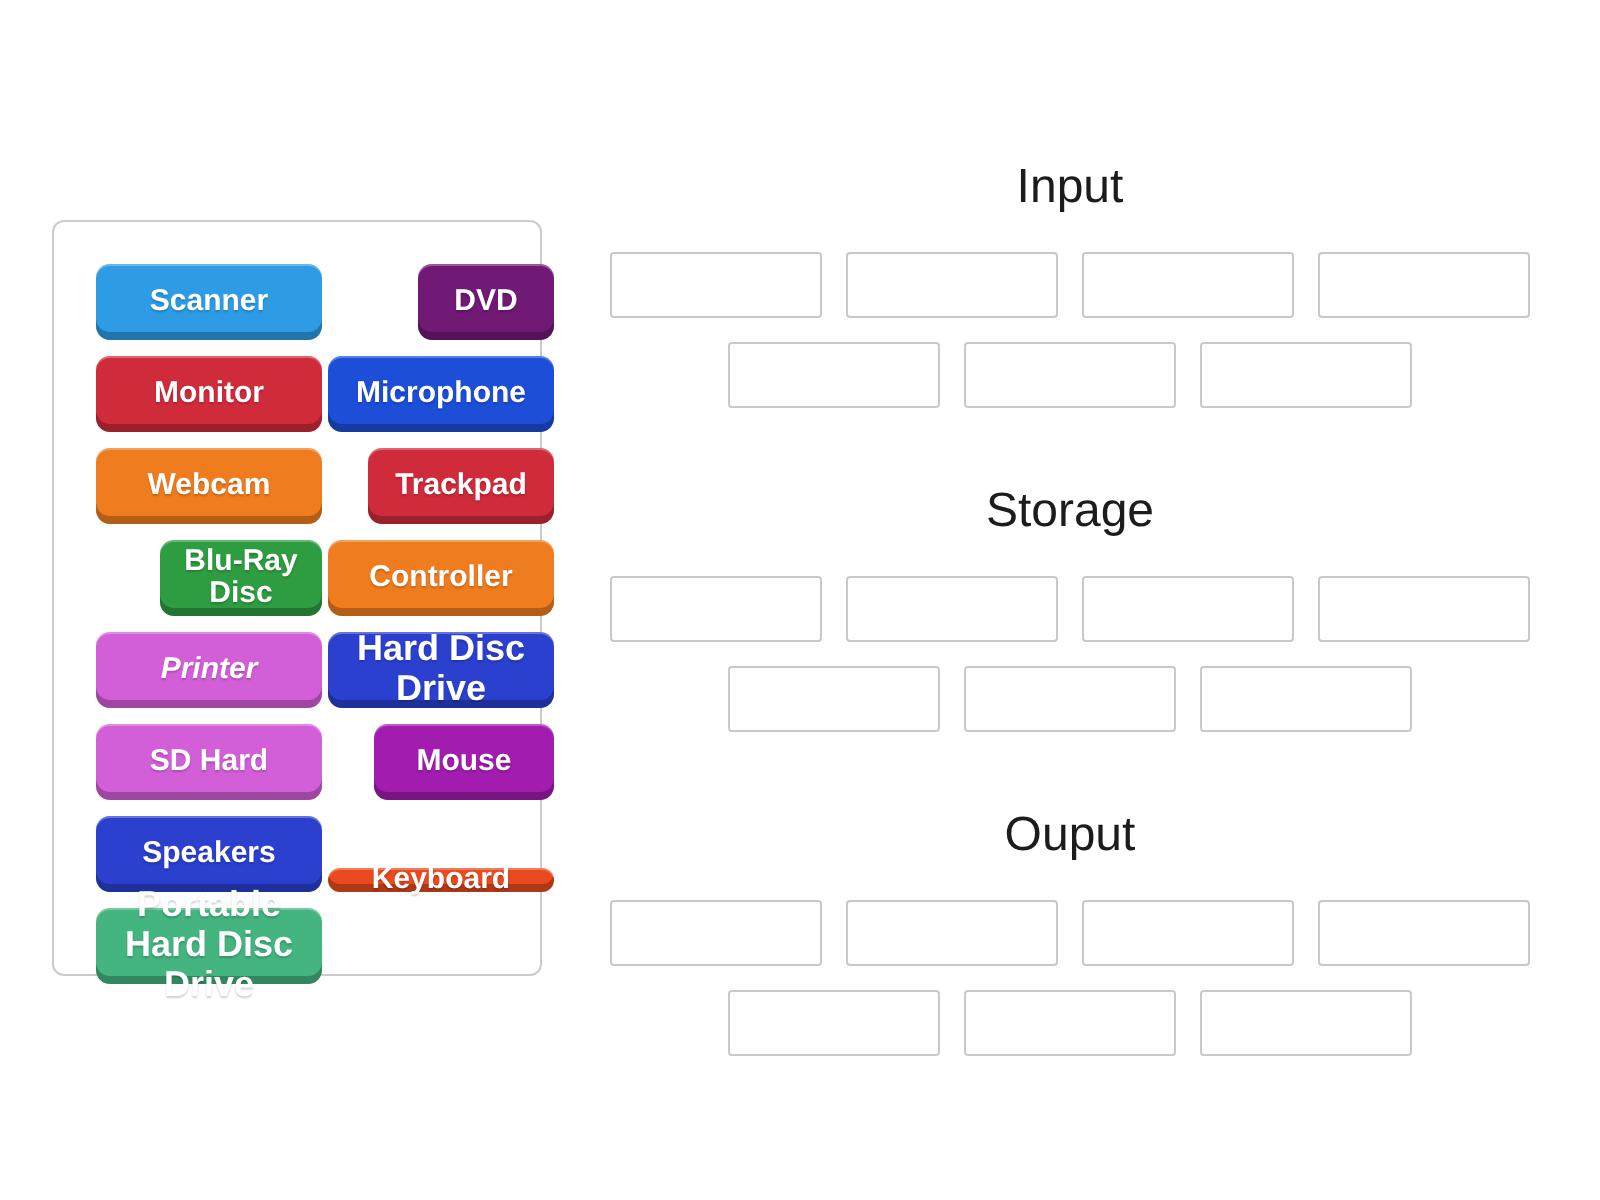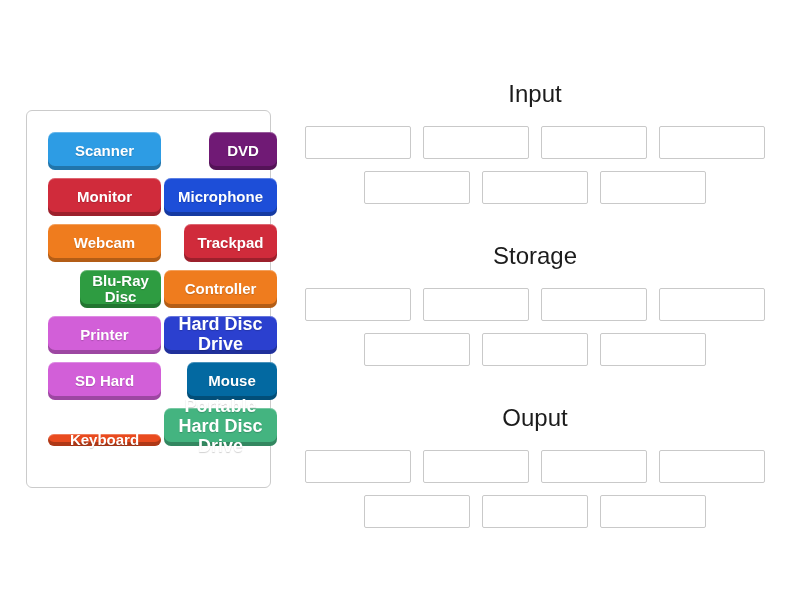--- a/index.html
+++ b/index.html
@@ -43,24 +43,25 @@
 
 <div class="tray">
   <div class="tile" style="background-color: rgb(45, 156, 228);">Scanner</div>
   <div class="tile" style="background-color: #701a75; margin-left: 45px;">DVD</div>
   <div class="tile" style="background-color: rgb(208, 43, 59);">Monitor</div>
   <div class="tile" style="background-color: #1d4ed8;">Microphone</div>
   <div class="tile" style="background-color: rgb(239, 124, 30);">Webcam</div>
   <div class="tile" style="background-color: rgb(208, 43, 59); margin-left: 20px;">Trackpad</div>
   <div class="tile" style="background-color: rgb(46, 156, 65); margin-left: 32px;">Blu-Ray Disc</div>
   <div class="tile" style="background-color: rgb(239, 124, 30);">Controller</div>
-  <div class="tile" style="background-color: rgb(210, 95, 216);">Printer</div>
+  <div class="tile" style="background-color: rgb(210, 95, 216); font-style: italic;">Printer</div>
   <div class="tile small" style="background-color: rgb(43, 64, 207);">Hard Disc Drive</div>
   <div class="tile" style="background-color: rgb(210, 95, 216);">SD Hard</div>
-  <div class="tile" style="background-color: #0369a1; margin-left: 23px;">Mouse</div>
+  <div class="tile" style="background-color: #a21caf; margin-left: 23px;">Mouse</div>
+  <div class="tile" style="background-color: rgb(43, 64, 207);">Speakers</div>
   <div class="tile" style="background-color: rgb(233, 75, 31); margin-top: 26px;">Keyboard</div>
   <div class="tile small" style="background-color: rgb(68, 180, 128);">Portable Hard Disc Drive</div>
 </div>
 
 <div class="groups">
 
   <div class="group">
     <h2 class="group-title">Input</h2>
     <div class="slot-row">
       <div class="slot"></div>

